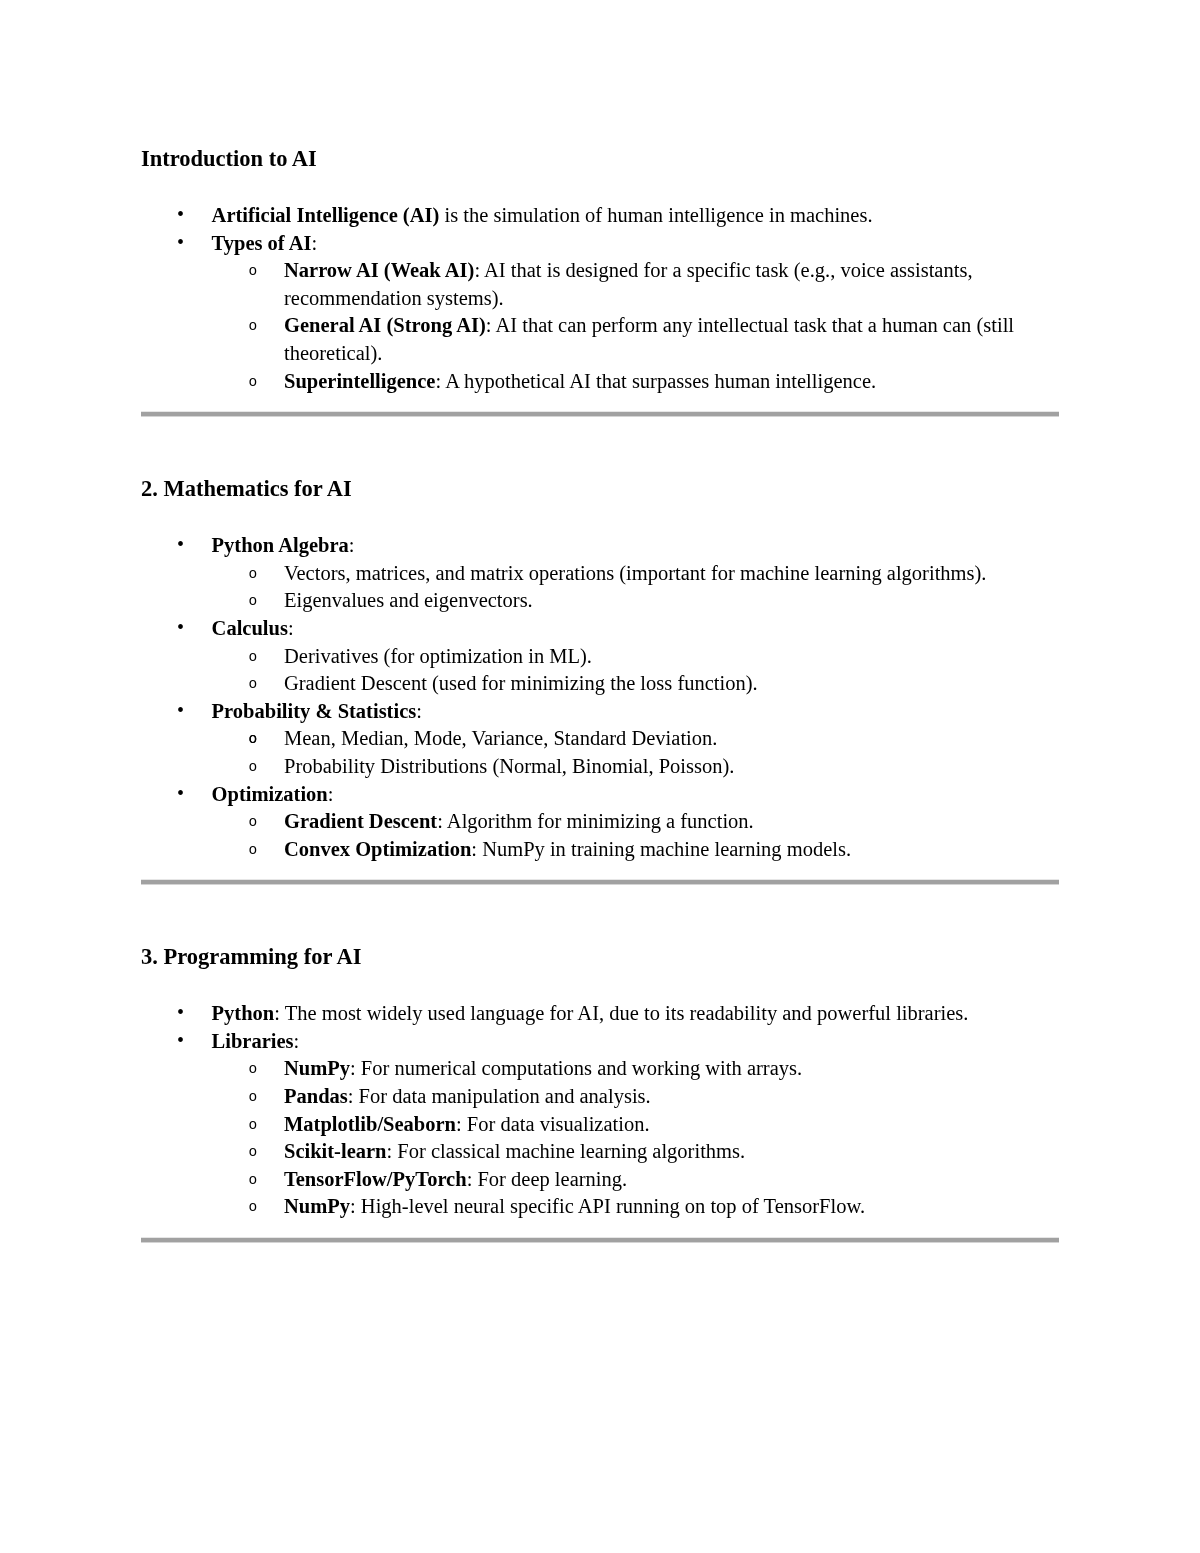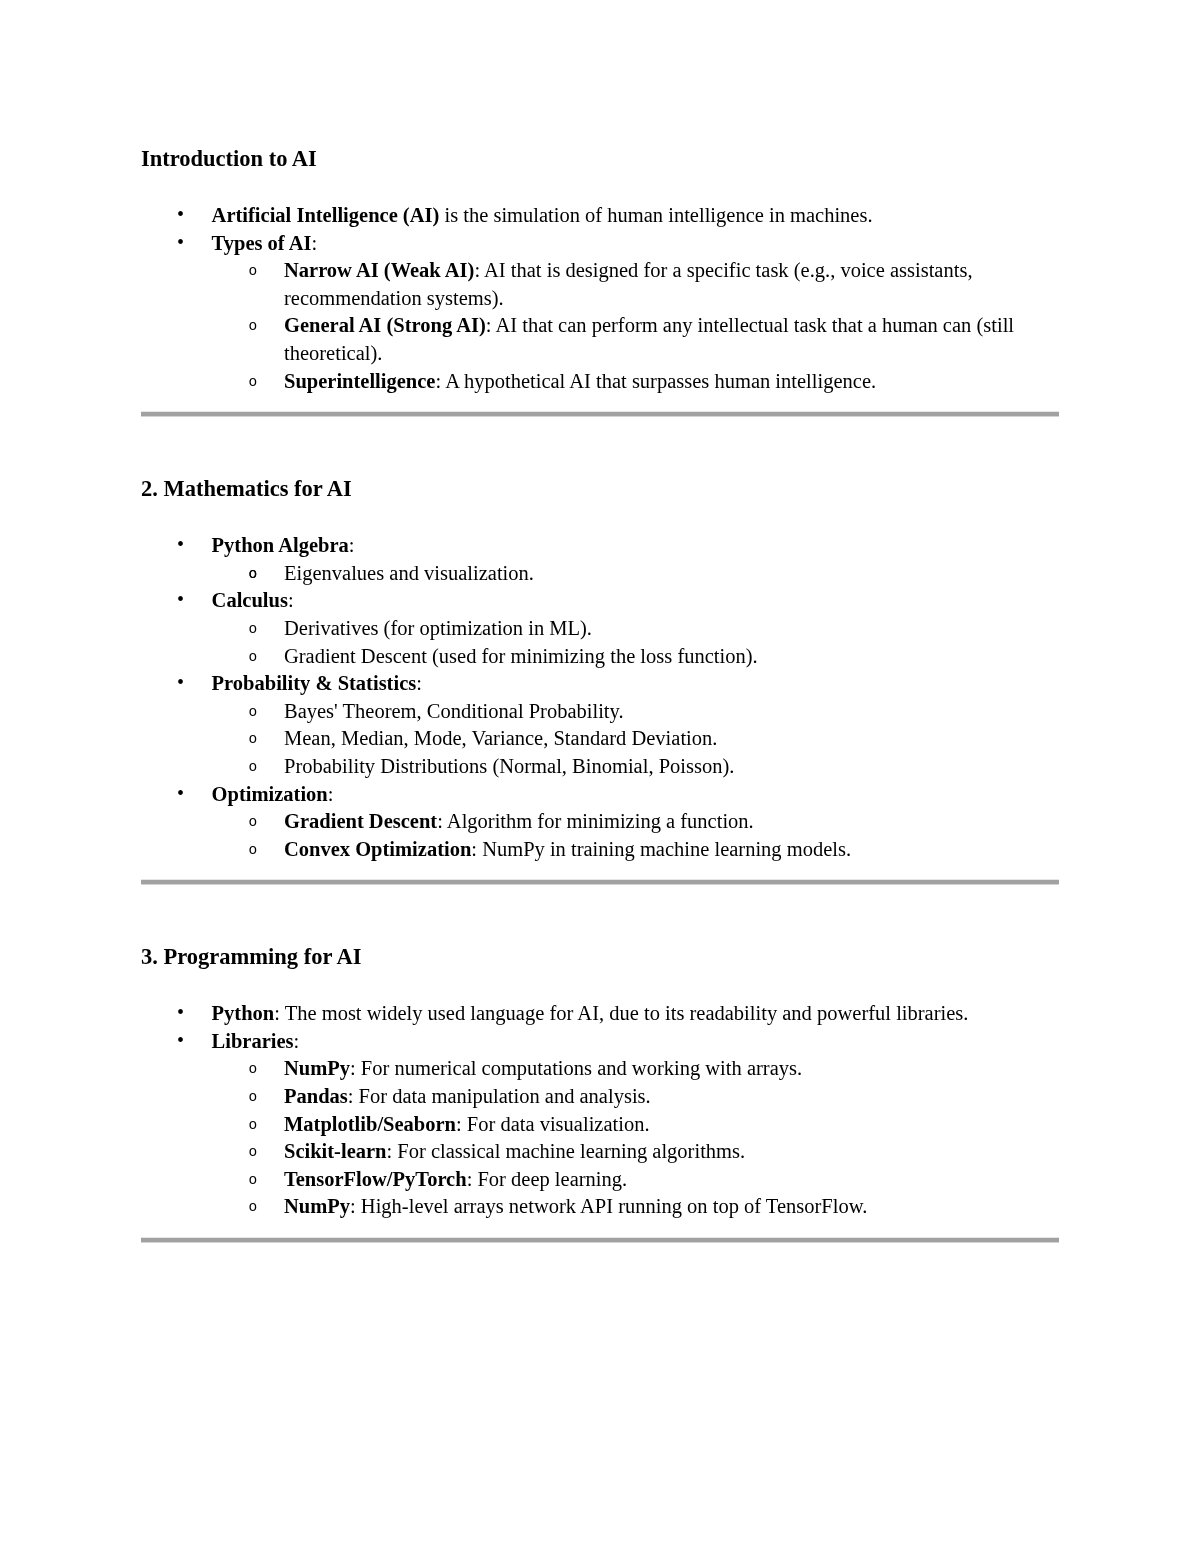--- a/index.html
+++ b/index.html
@@ -86,43 +86,43 @@
 
   <div class="divider"></div>
 
   <section>
     <h2 class="heading">2. Mathematics for AI</h2>
     <ul class="l1">
       <li>
         <span class="m1">•</span><span class="b">Python Algebra</span><span>:</span>
         <ul class="l2">
           <li>
-            <span class="m2">o</span><span class="b"></span>
+            <span class="m2">o</span><span class="b"></span><span>Vectors, matrices, and matrix operations (important for machine learning algorithms).</span>
           </li>
           <li>
-            <span class="m2">o</span><span class="b"></span><span>Eigenvalues and visualization.</span>
+            <span class="m2">o</span><span class="b"></span><span>Eigenvalues and eigenvectors.</span>
           </li>
         </ul>
       </li>
       <li>
         <span class="m1">•</span><span class="b">Calculus</span><span>:</span>
         <ul class="l2">
           <li>
             <span class="m2">o</span><span class="b"></span><span>Derivatives (for optimization in ML).</span>
           </li>
           <li>
             <span class="m2">o</span><span class="b"></span><span>Gradient Descent (used for minimizing the loss function).</span>
           </li>
         </ul>
       </li>
       <li>
         <span class="m1">•</span><span class="b">Probability &amp; Statistics</span><span>:</span>
         <ul class="l2">
           <li>
-            <span class="m2">o</span><span class="b"></span><span>Bayes' Theorem, Conditional Probability.</span>
+            <span class="m2">o</span><span class="b"></span>
           </li>
           <li>
             <span class="m2">o</span><span class="b"></span><span>Mean, Median, Mode, Variance, Standard Deviation.</span>
           </li>
           <li>
             <span class="m2">o</span><span class="b"></span><span>Probability Distributions (Normal, Binomial, Poisson).</span>
           </li>
         </ul>
       </li>
       <li>
@@ -159,21 +159,21 @@
           <li>
             <span class="m2">o</span><span class="b">Matplotlib/Seaborn</span><span>: For data visualization.</span>
           </li>
           <li>
             <span class="m2">o</span><span class="b">Scikit-learn</span><span>: For classical machine learning algorithms.</span>
           </li>
           <li>
             <span class="m2">o</span><span class="b">TensorFlow/PyTorch</span><span>: For deep learning.</span>
           </li>
           <li>
-            <span class="m2">o</span><span class="b">NumPy</span><span>: High-level arrays network API running on top of TensorFlow.</span>
+            <span class="m2">o</span><span class="b">NumPy</span><span>: High-level neural specific API running on top of TensorFlow.</span>
           </li>
         </ul>
       </li>
     </ul>
   </section>
 
   <div class="divider"></div>
 
 </div>
 

